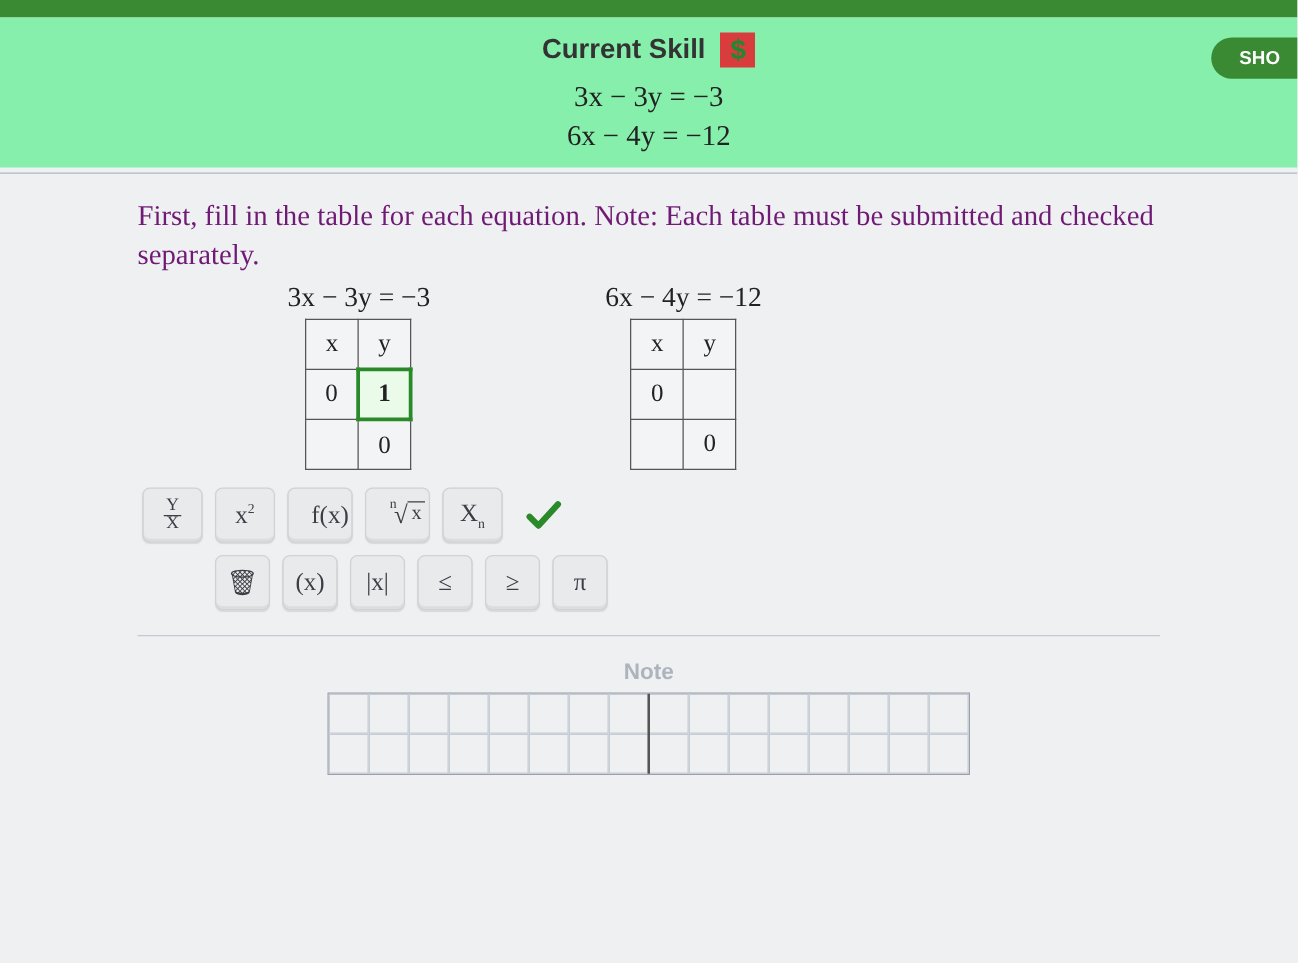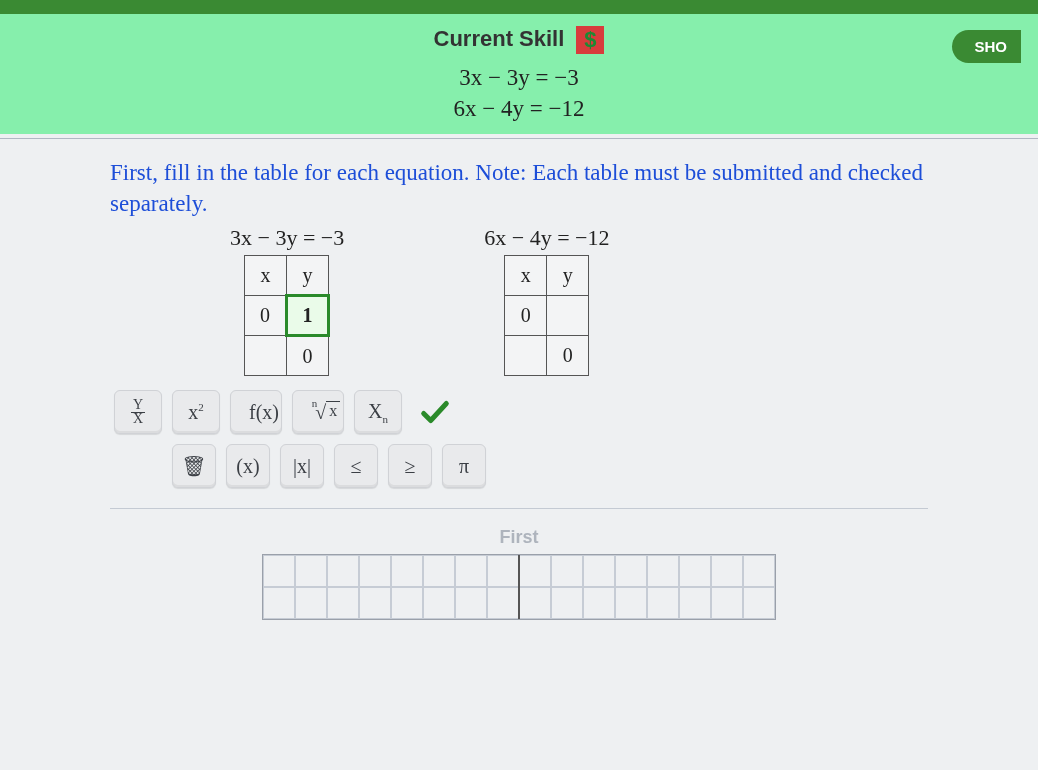--- a/index.html
+++ b/index.html
@@ -39,21 +39,21 @@
     height: 28px;
     line-height: 28px;
     font-size: 22px;
     font-weight: 700;
     vertical-align: middle;
     margin-left: 6px;
   }
   .dollar-badge span { color:#1d8a33; }
   .sho-pill {
     position: absolute;
-    right: 17px;
+    right: 0;
     top: 30px;
     background: #3a8a33;
     color: #fff;
     font-weight: 700;
     font-size: 15px;
     padding: 8px 14px 8px 22px;
     border-radius: 22px 0 0 22px;
   }
   .eqs-top {
     text-align: center;
@@ -67,21 +67,21 @@
     height: 1px;
     background: #b0b7c3;
     margin: 4px 0 18px 0;
   }
   .content {
     padding: 0 110px 0 110px;
   }
   .instr {
     font-family: "Times New Roman", serif;
     font-size: 23px;
-    color: #1d4ed8;
+    color: #701a75;
     line-height: 1.35;
     margin-bottom: 6px;
   }
   .tables-row {
     display: flex;
     gap: 140px;
     justify-content: flex-start;
     padding-left: 120px;
   }
   .table-block {
@@ -298,21 +298,21 @@
       <div class="tool-btn thin">|x|</div>
       <div class="tool-btn thin">≤</div>
       <div class="tool-btn thin">≥</div>
       <div class="tool-btn thin">π</div>
     </div>
   </div>
 
   <div class="hr2"></div>
 
   <div class="graph-area">
-    <div class="line-label">First</div>
+    <div class="line-label">Note</div>
     <div class="grid">
       <div class="grid-row">
           <div class="grid-cell"></div>
           <div class="grid-cell"></div>
           <div class="grid-cell"></div>
           <div class="grid-cell"></div>
           <div class="grid-cell"></div>
           <div class="grid-cell"></div>
           <div class="grid-cell"></div>
           <div class="grid-cell"></div>

